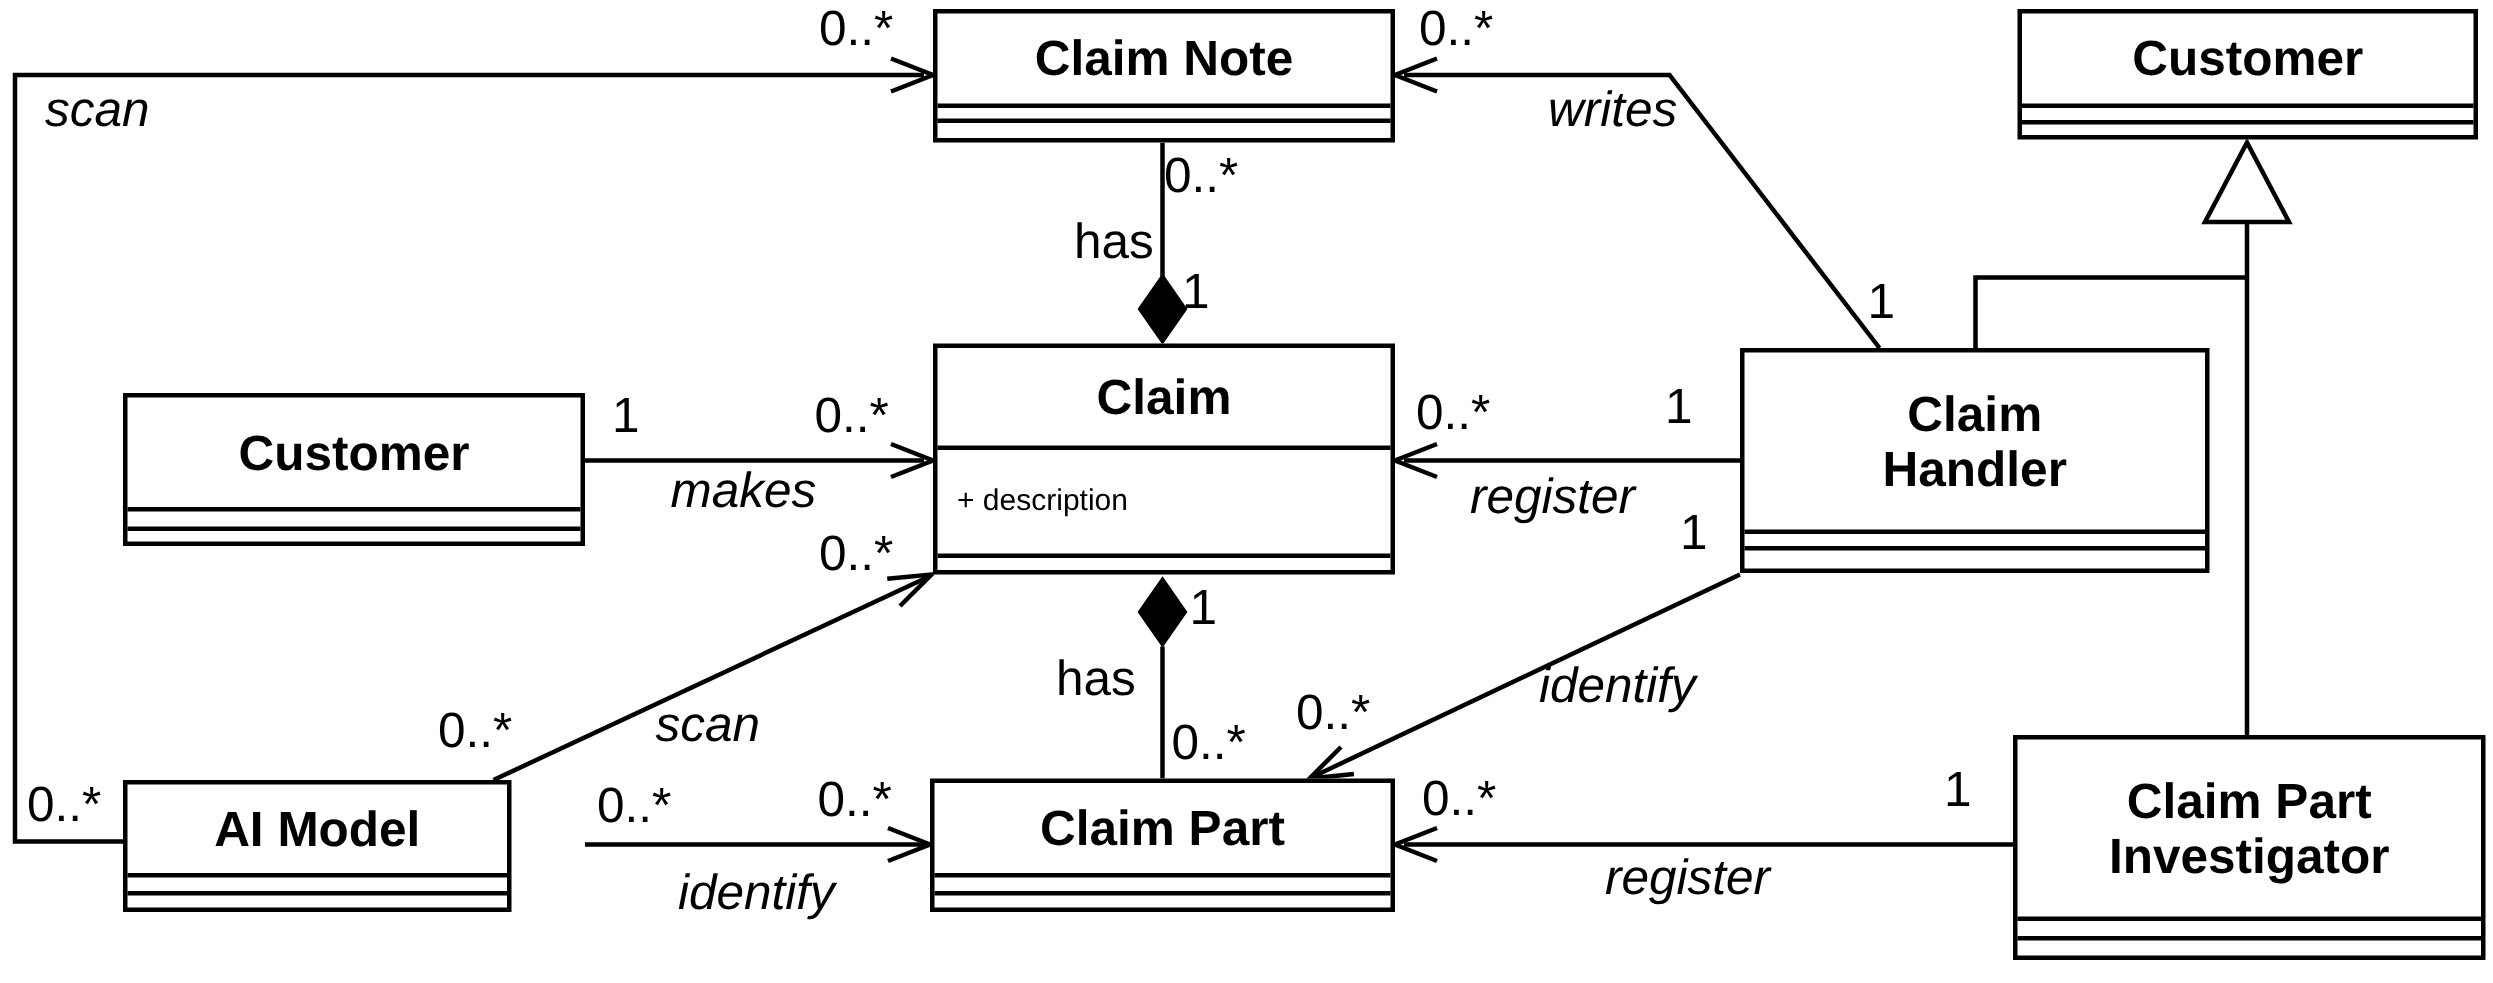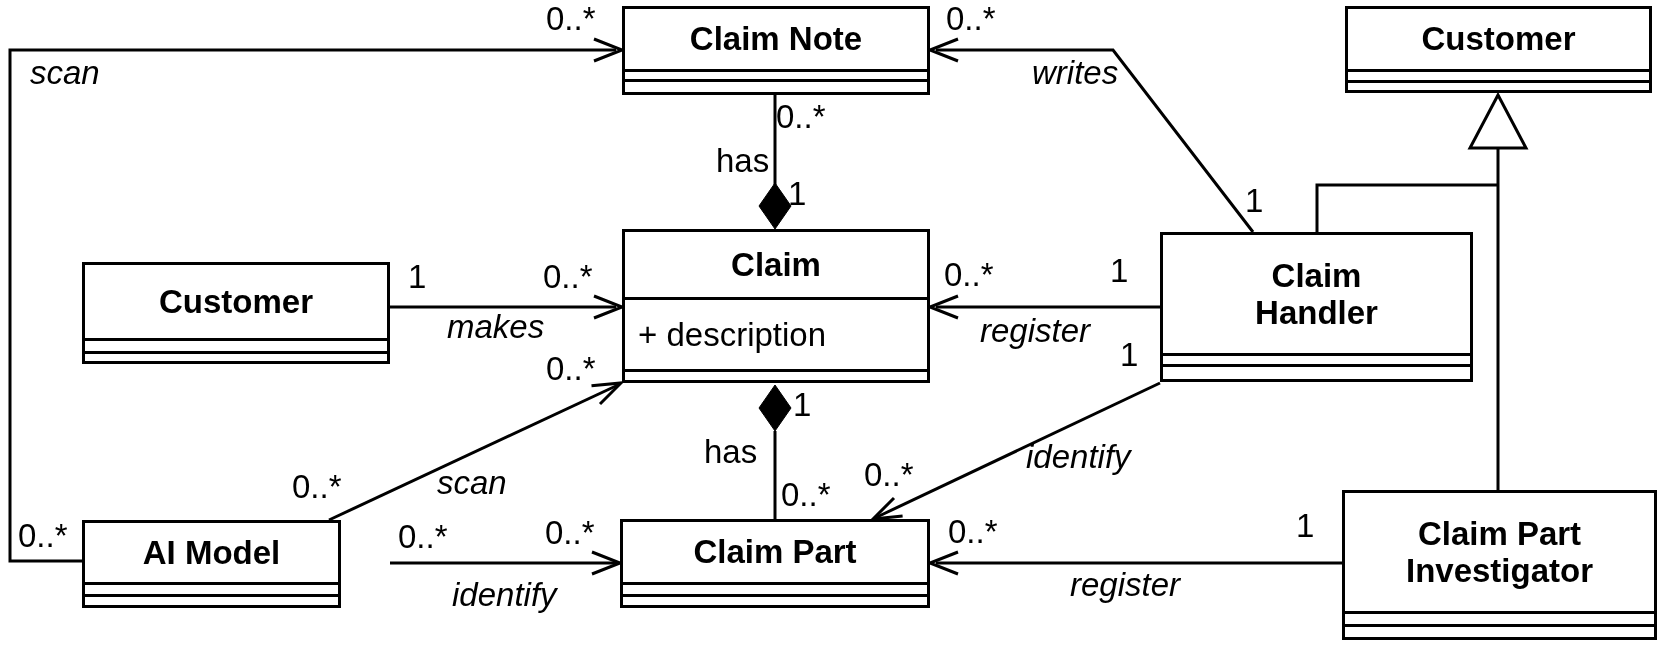--- a/index.html
+++ b/index.html
@@ -14,21 +14,21 @@
     border:3px solid #000; background:#fff;
     display:flex; flex-direction:column;
   }
   .uml-title {
     flex:1; display:flex; align-items:center; justify-content:center;
     font-weight:bold; font-size:33px; line-height:1.13;
     white-space:pre-line; text-align:center; color:#000;
   }
   .uml-attrs, .uml-ops { border-top:3px solid #000; box-sizing:border-box; }
   .uml-attrs { display:flex; align-items:center; }
-  .attr-text { font-size:33px; color:#000; padding-left:13px; }
+  .attr-text { font-size:20px; color:#000; padding-left:13px; }
 
   .lbl {
     position:absolute; font-size:33px; line-height:1; color:#000;
     white-space:nowrap;
   }
   .it { font-style:italic; }
 </style>
 </head>
 <body>
 

